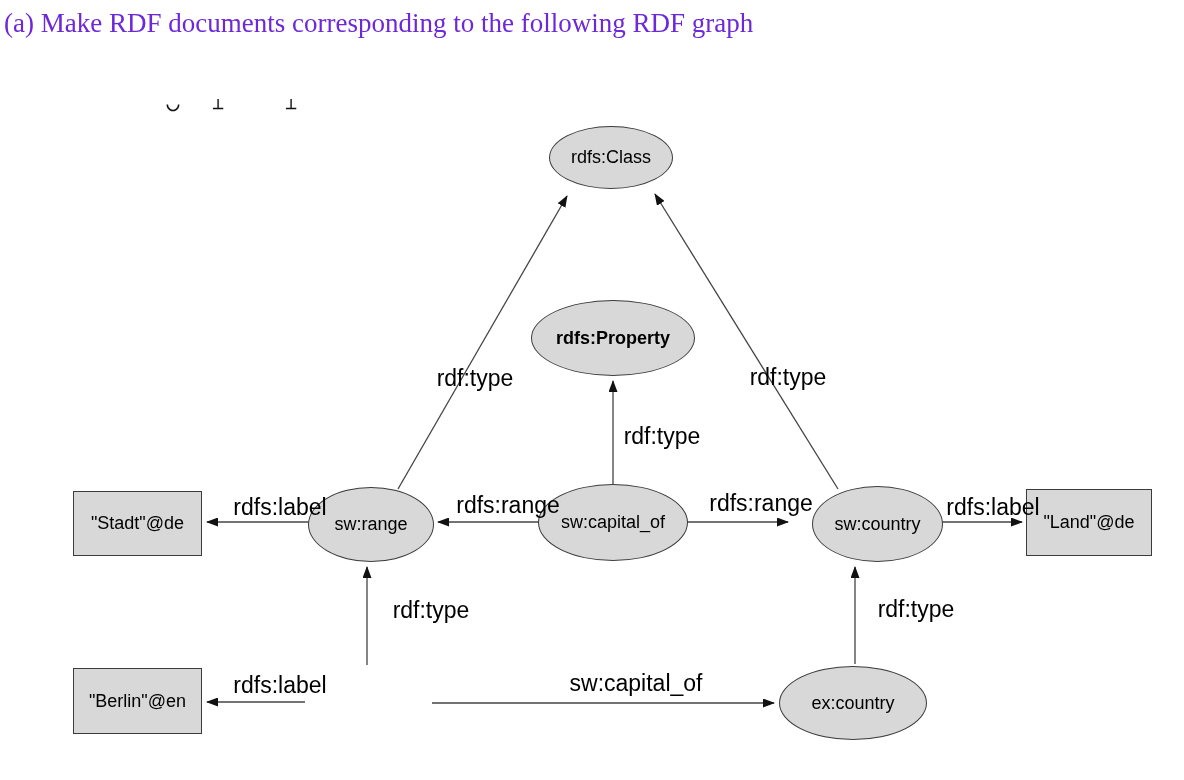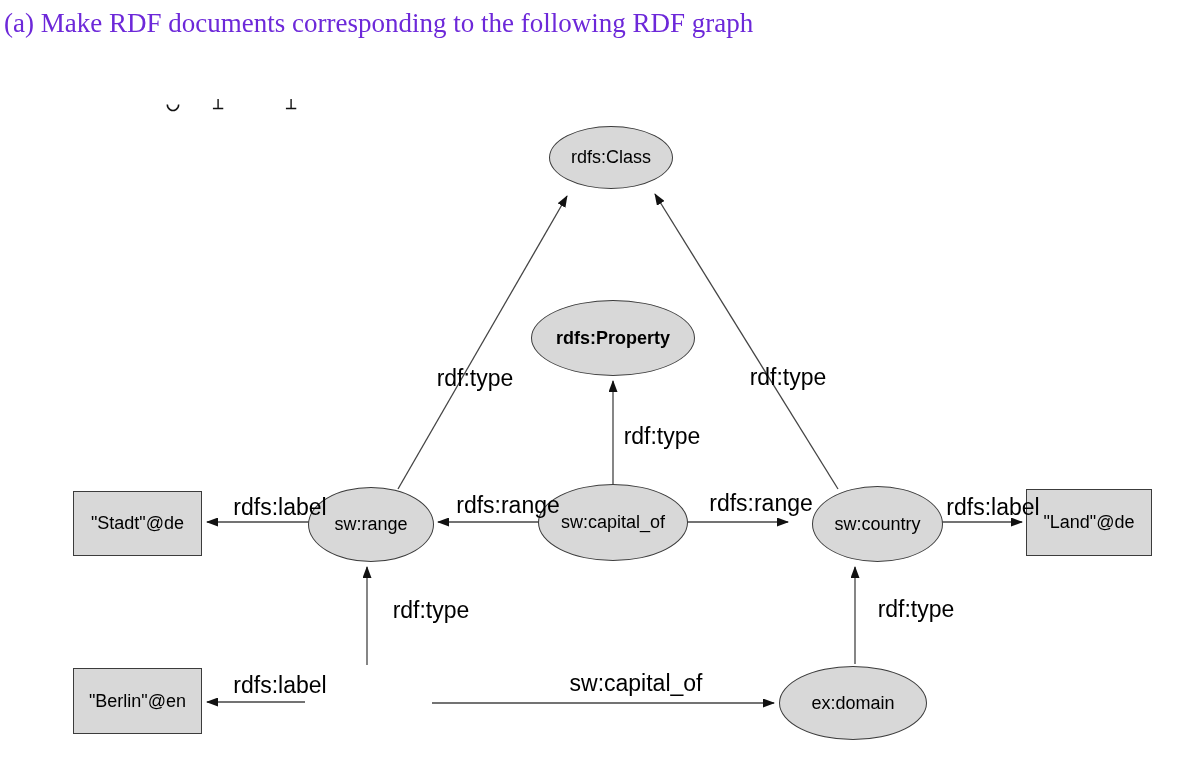--- a/index.html
+++ b/index.html
@@ -100,21 +100,21 @@
   <div class="node-ellipse" style="left:538px; top:484px; width:150px; height:77px;">
     <span>sw:capital_of</span>
   </div>
 
   <div class="node-ellipse" style="left:812px; top:486px; width:131px; height:76px;">
     <span>sw:country</span>
   </div>
 
 
   <div class="node-ellipse" style="left:779px; top:666px; width:148px; height:74px;">
-    <span>ex:domain</span>
+    <span>ex:country</span>
   </div>
 
   <div class="node-rect" style="left:73px; top:491px; width:129px; height:65px;">
     <span>"Stadt"@de</span>
   </div>
 
   <div class="node-rect" style="left:1026px; top:489px; width:126px; height:67px;">
     <span>"Land"@de</span>
   </div>
 

